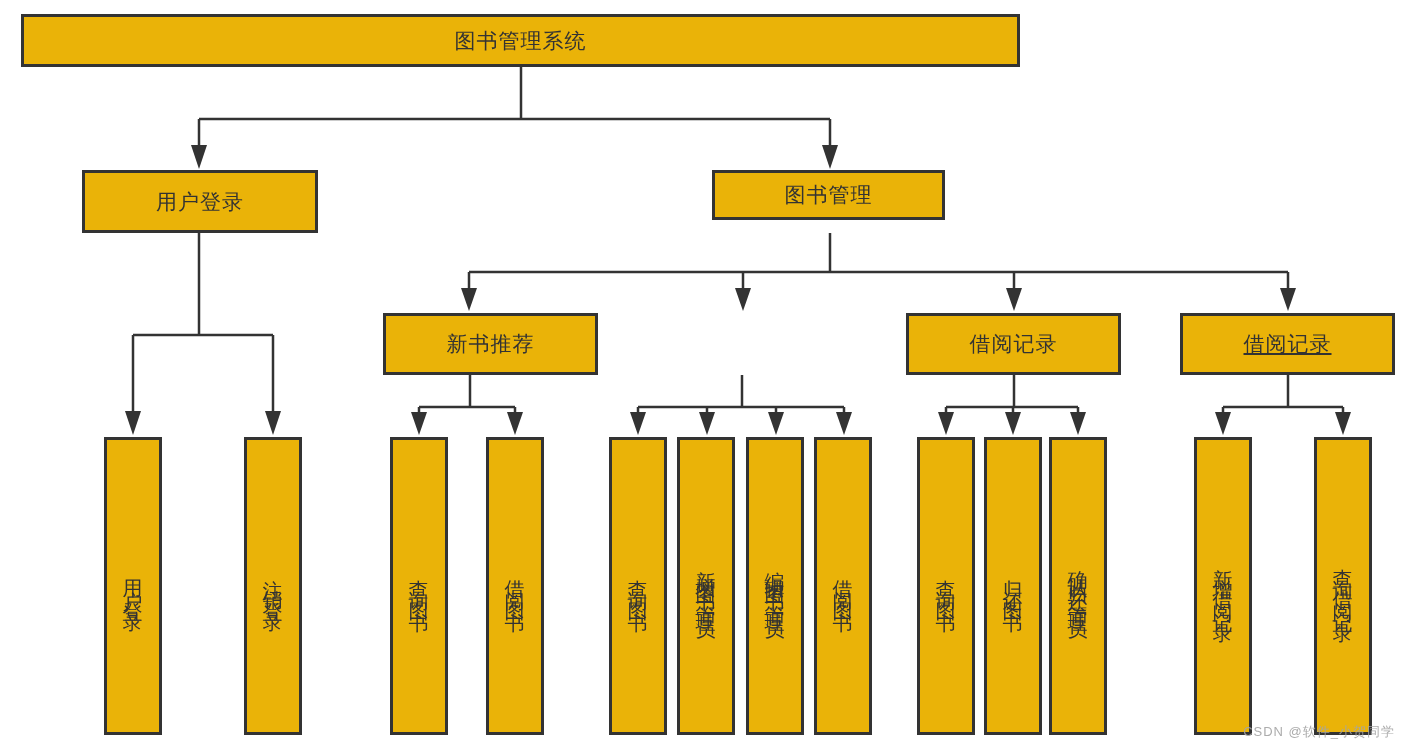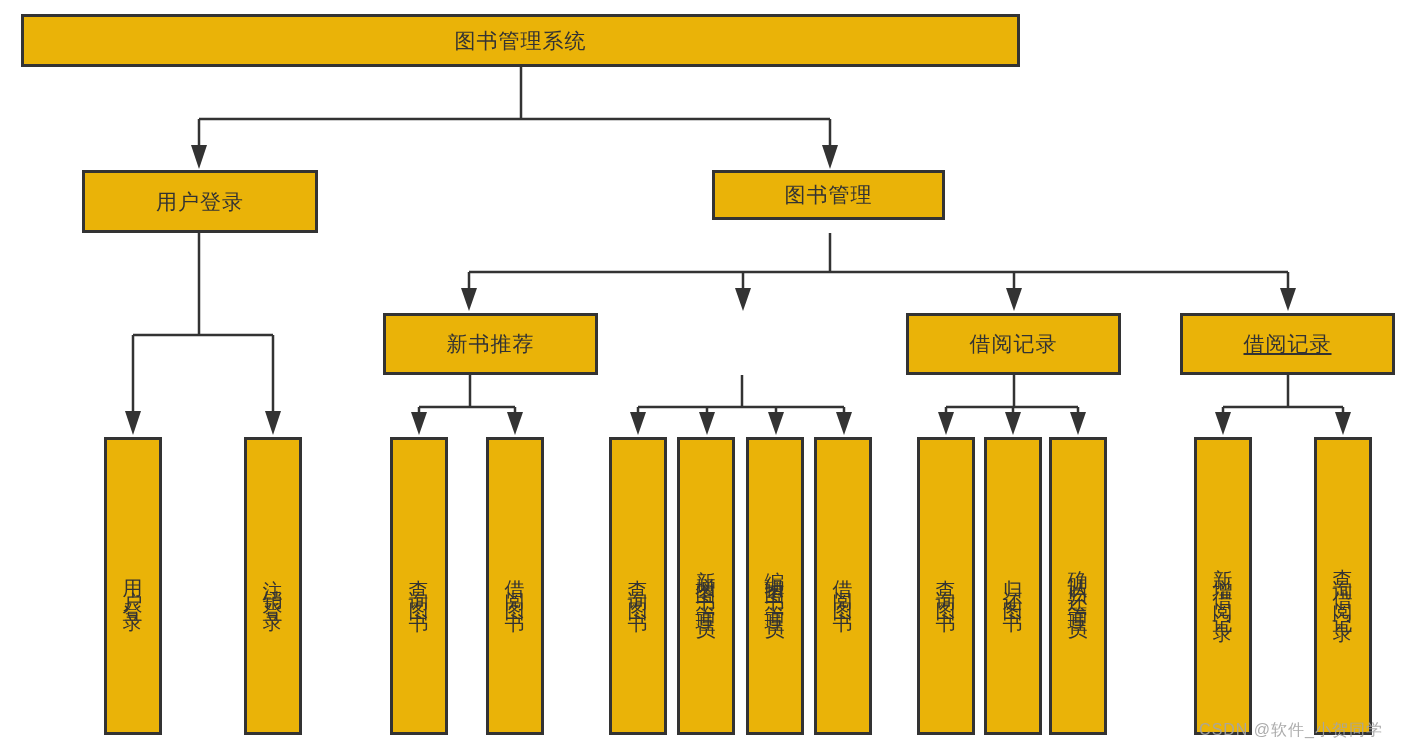--- a/index.html
+++ b/index.html
@@ -43,23 +43,23 @@
   .n-nbr { left: 363px; margin-left: 20px; }  .n-bb { left: 634px; }
   .n-cb  { left: 906px; }  .n-br { left: 1180px; text-decoration: underline; }
   .leaf { top: 437px; width: 58px; height: 298px; border-width: 3px; }
   .x104 { left: 104px; } .x244 { left: 244px; } .x390 { left: 390px; }
   .x486 { left: 486px; } .x609 { left: 609px; } .x677 { left: 677px; }
   .x746 { left: 746px; } .x814 { left: 814px; } .x917 { left: 917px; }
   .x984 { left: 984px; } .x1049 { left: 1049px; } .x1194 { left: 1194px; }
   .x1314 { left: 1314px; }
   .watermark {
     position: absolute;
-    right: 22px;
+    right: 10px;
     bottom: 6px;
-    font-size: 16px;
+    font-size: 13px;
     color: rgba(165, 165, 165, 0.92);
     letter-spacing: 1px;
     white-space: nowrap;
   }
 </style>
 </head>
 <body>
 
 <div class="canvas">
 

